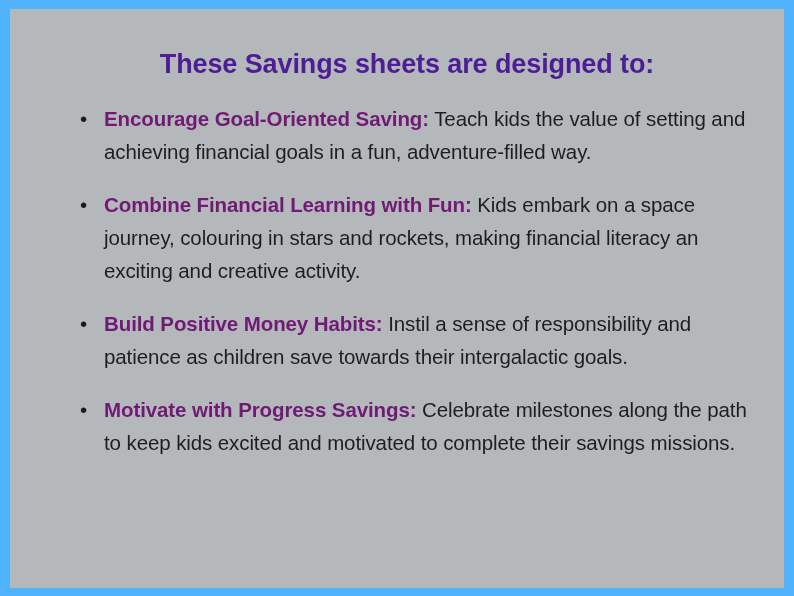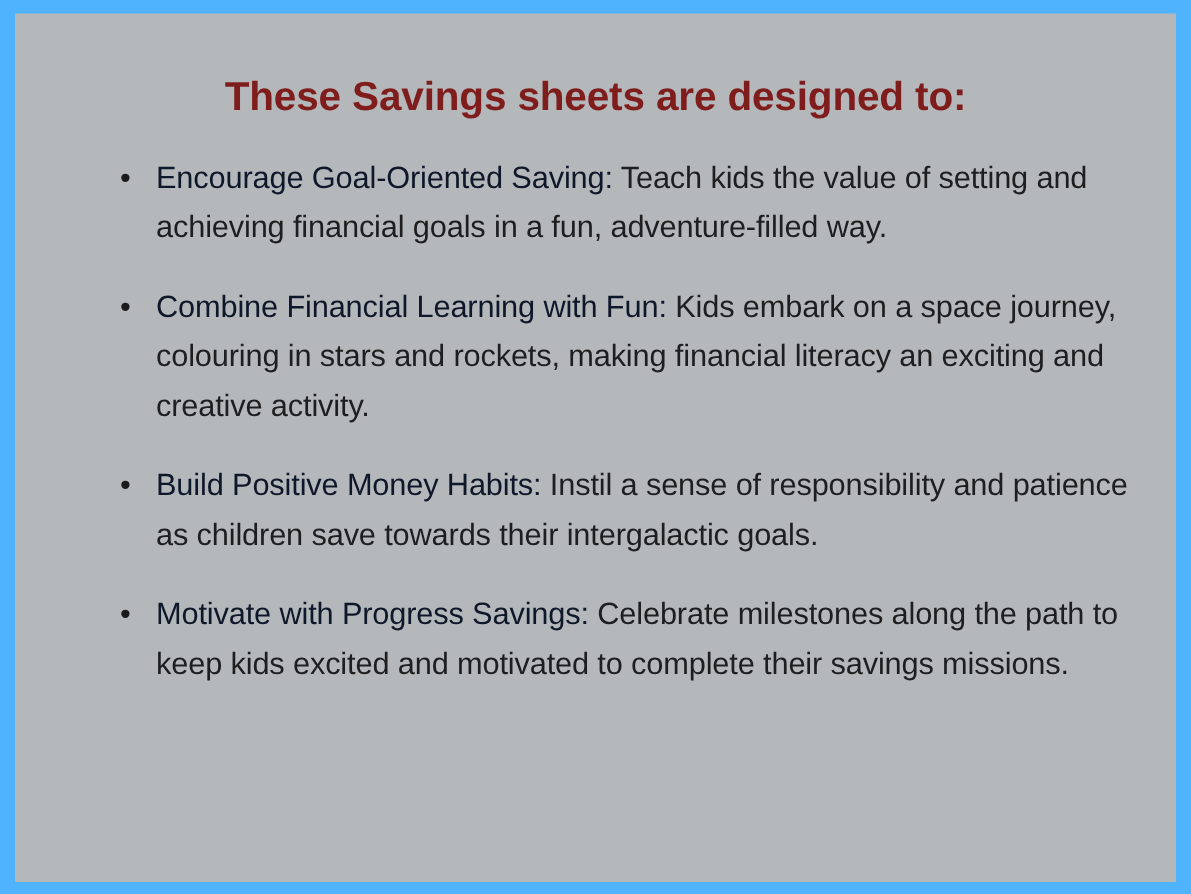--- a/index.html
+++ b/index.html
@@ -28,28 +28,28 @@
     box-sizing: border-box;
     width: 100%;
     height: 100%;
     background: #b4b8bb;
     overflow: hidden;
   }
 
   #slide-title {
     position: absolute;
     top: 21px;
-    left: 0;
+    left: 10px;
     width: 100%;
     text-align: center;
     font-family: "Liberation Sans", sans-serif;
     font-size: 27px;
     font-weight: bold;
     letter-spacing: -0.1px;
-    color: #7f1d1d;
+    color: #4c1d95;
     line-height: 1.25;
     white-space: nowrap;
   }
 
   #bullet-list {
     position: absolute;
     top: 93px;
     left: 58px;
     right: 28px;
     margin: 0;
@@ -78,22 +78,22 @@
     left: 12px;
     top: 0;
     width: 14px;
     line-height: 33px;
     font-size: 20.5px;
     color: #1a1a1a;
     text-align: left;
   }
 
   .bullet-lead {
-    font-weight: normal;
-    color: #0f172a;
+    font-weight: bold;
+    color: #701a75;
     text-align: center;
   }
 
   .bullet-body {
     font-weight: normal;
     color: #1e1e1e;
   }
 </style>
 </head>
 <body>

